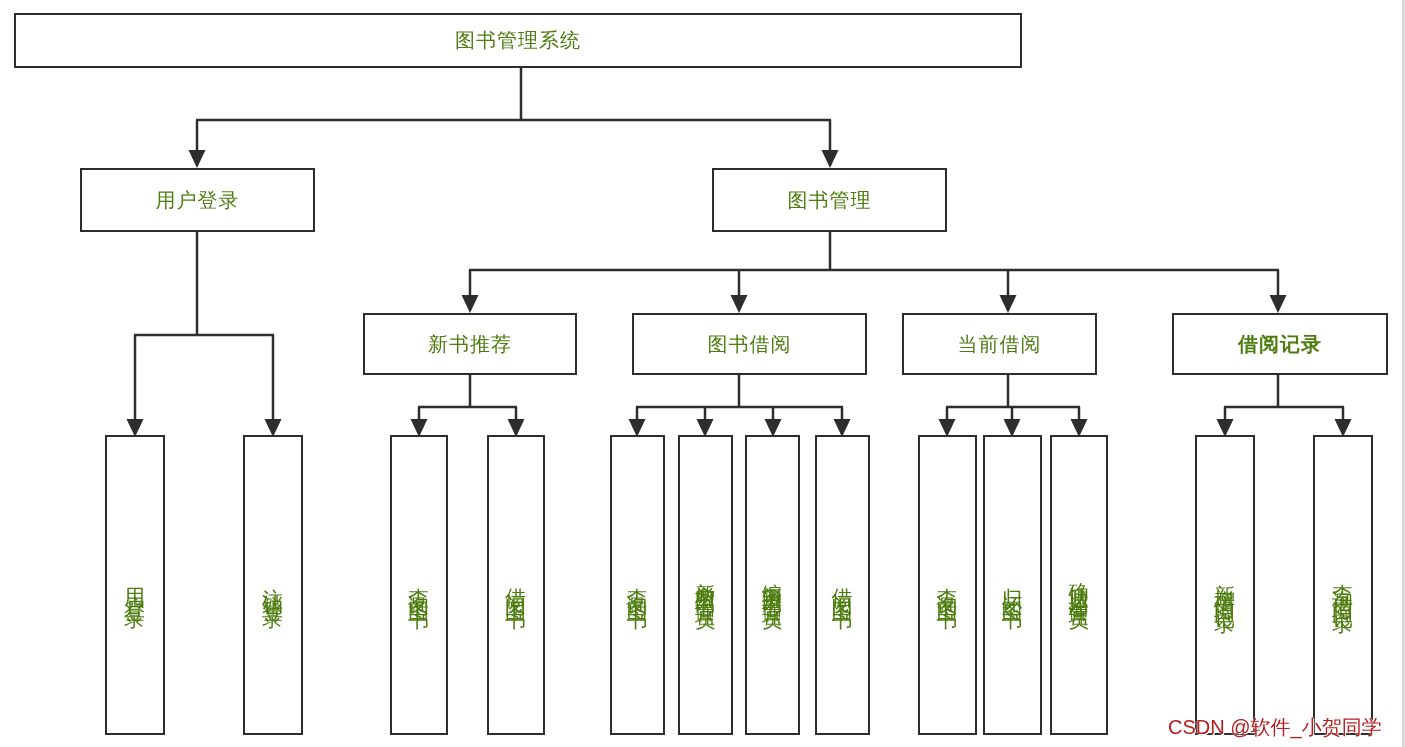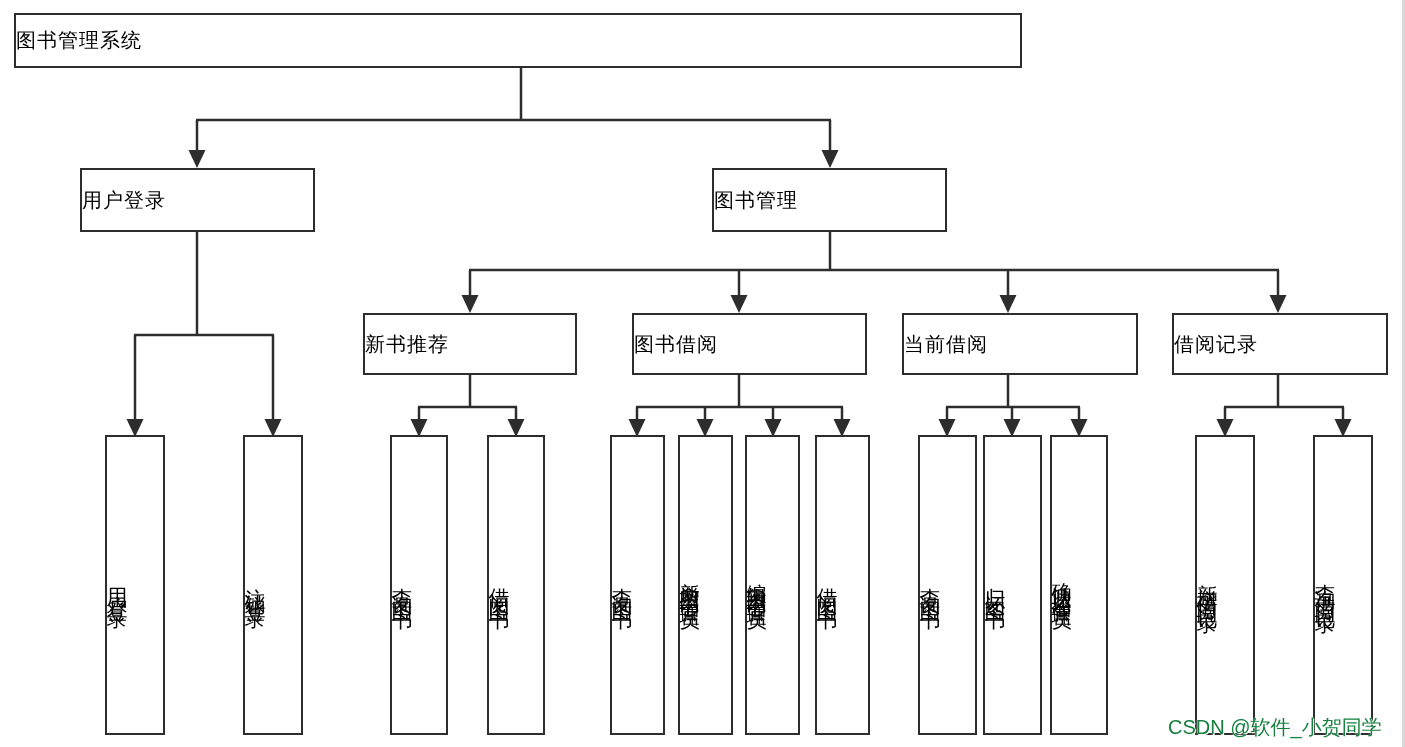--- a/index.html
+++ b/index.html
@@ -16,41 +16,42 @@
     left: 0; top: 0;
     width: 1405px; height: 747px;
   }
   .box {
     position: absolute;
     box-sizing: border-box;
     border: 2.5px solid #2d2d2d;
     background: #ffffff;
     display: flex;
     align-items: center;
-    color: #000000;
+    justify-content: center;
+    color: #4d7c0f;
   }
   .h-label {
     font-size: 20px;
     letter-spacing: 1px;
     white-space: nowrap;
   }
   .v-label {
     writing-mode: vertical-rl;
     text-orientation: mixed;
     font-size: 21px;
     letter-spacing: 7px;
     line-height: 1;
     white-space: nowrap;
   }
   .watermark {
     position: absolute;
     left: 1168px;
     top: 714px;
     font-size: 20px;
-    color: #15803d;
+    color: #b91c1c;
     text-shadow: 0 0 2px #ffffff, 1px 1px 0 #ffffff;
     white-space: nowrap;
     z-index: 5;
   }
   .right-edge {
     position: absolute;
     right: 0; top: 0;
     width: 3px; height: 100%;
     background: #d9d9d9;
   }
@@ -111,24 +112,24 @@
   <div class="box" style="left:363px; top:313px; width:214px; height:62px;">
     <span class="h-label">新书推荐</span>
   </div>
 
   <div class="box" style="left:712px; top:168px; width:235px; height:64px;">
     <span class="h-label">图书管理</span>
   </div>
   <div class="box" style="left:632px; top:313px; width:235px; height:62px;">
     <span class="h-label">图书借阅</span>
   </div>
-  <div class="box" style="left:902px; top:313px; width:236px; height:62px;">
+  <div class="box" style="left:902px; top:313px; width:195px; height:62px;">
     <span class="h-label">当前借阅</span>
   </div>
-  <div class="box" style="left:1172px; top:313px; width:216px; height:62px;">
+  <div class="box" style="left:1172px; top:313px; width:216px; height:62px;font-weight:bold;">
     <span class="h-label">借阅记录</span>
   </div>
 
   <div class="box" style="left:105px; top:435px; width:60px; height:300px;">
     <span class="v-label">用户登录</span>
   </div>
   <div class="box" style="left:243px; top:435px; width:60px; height:300px;">
     <span class="v-label">注销登录</span>
   </div>
 

